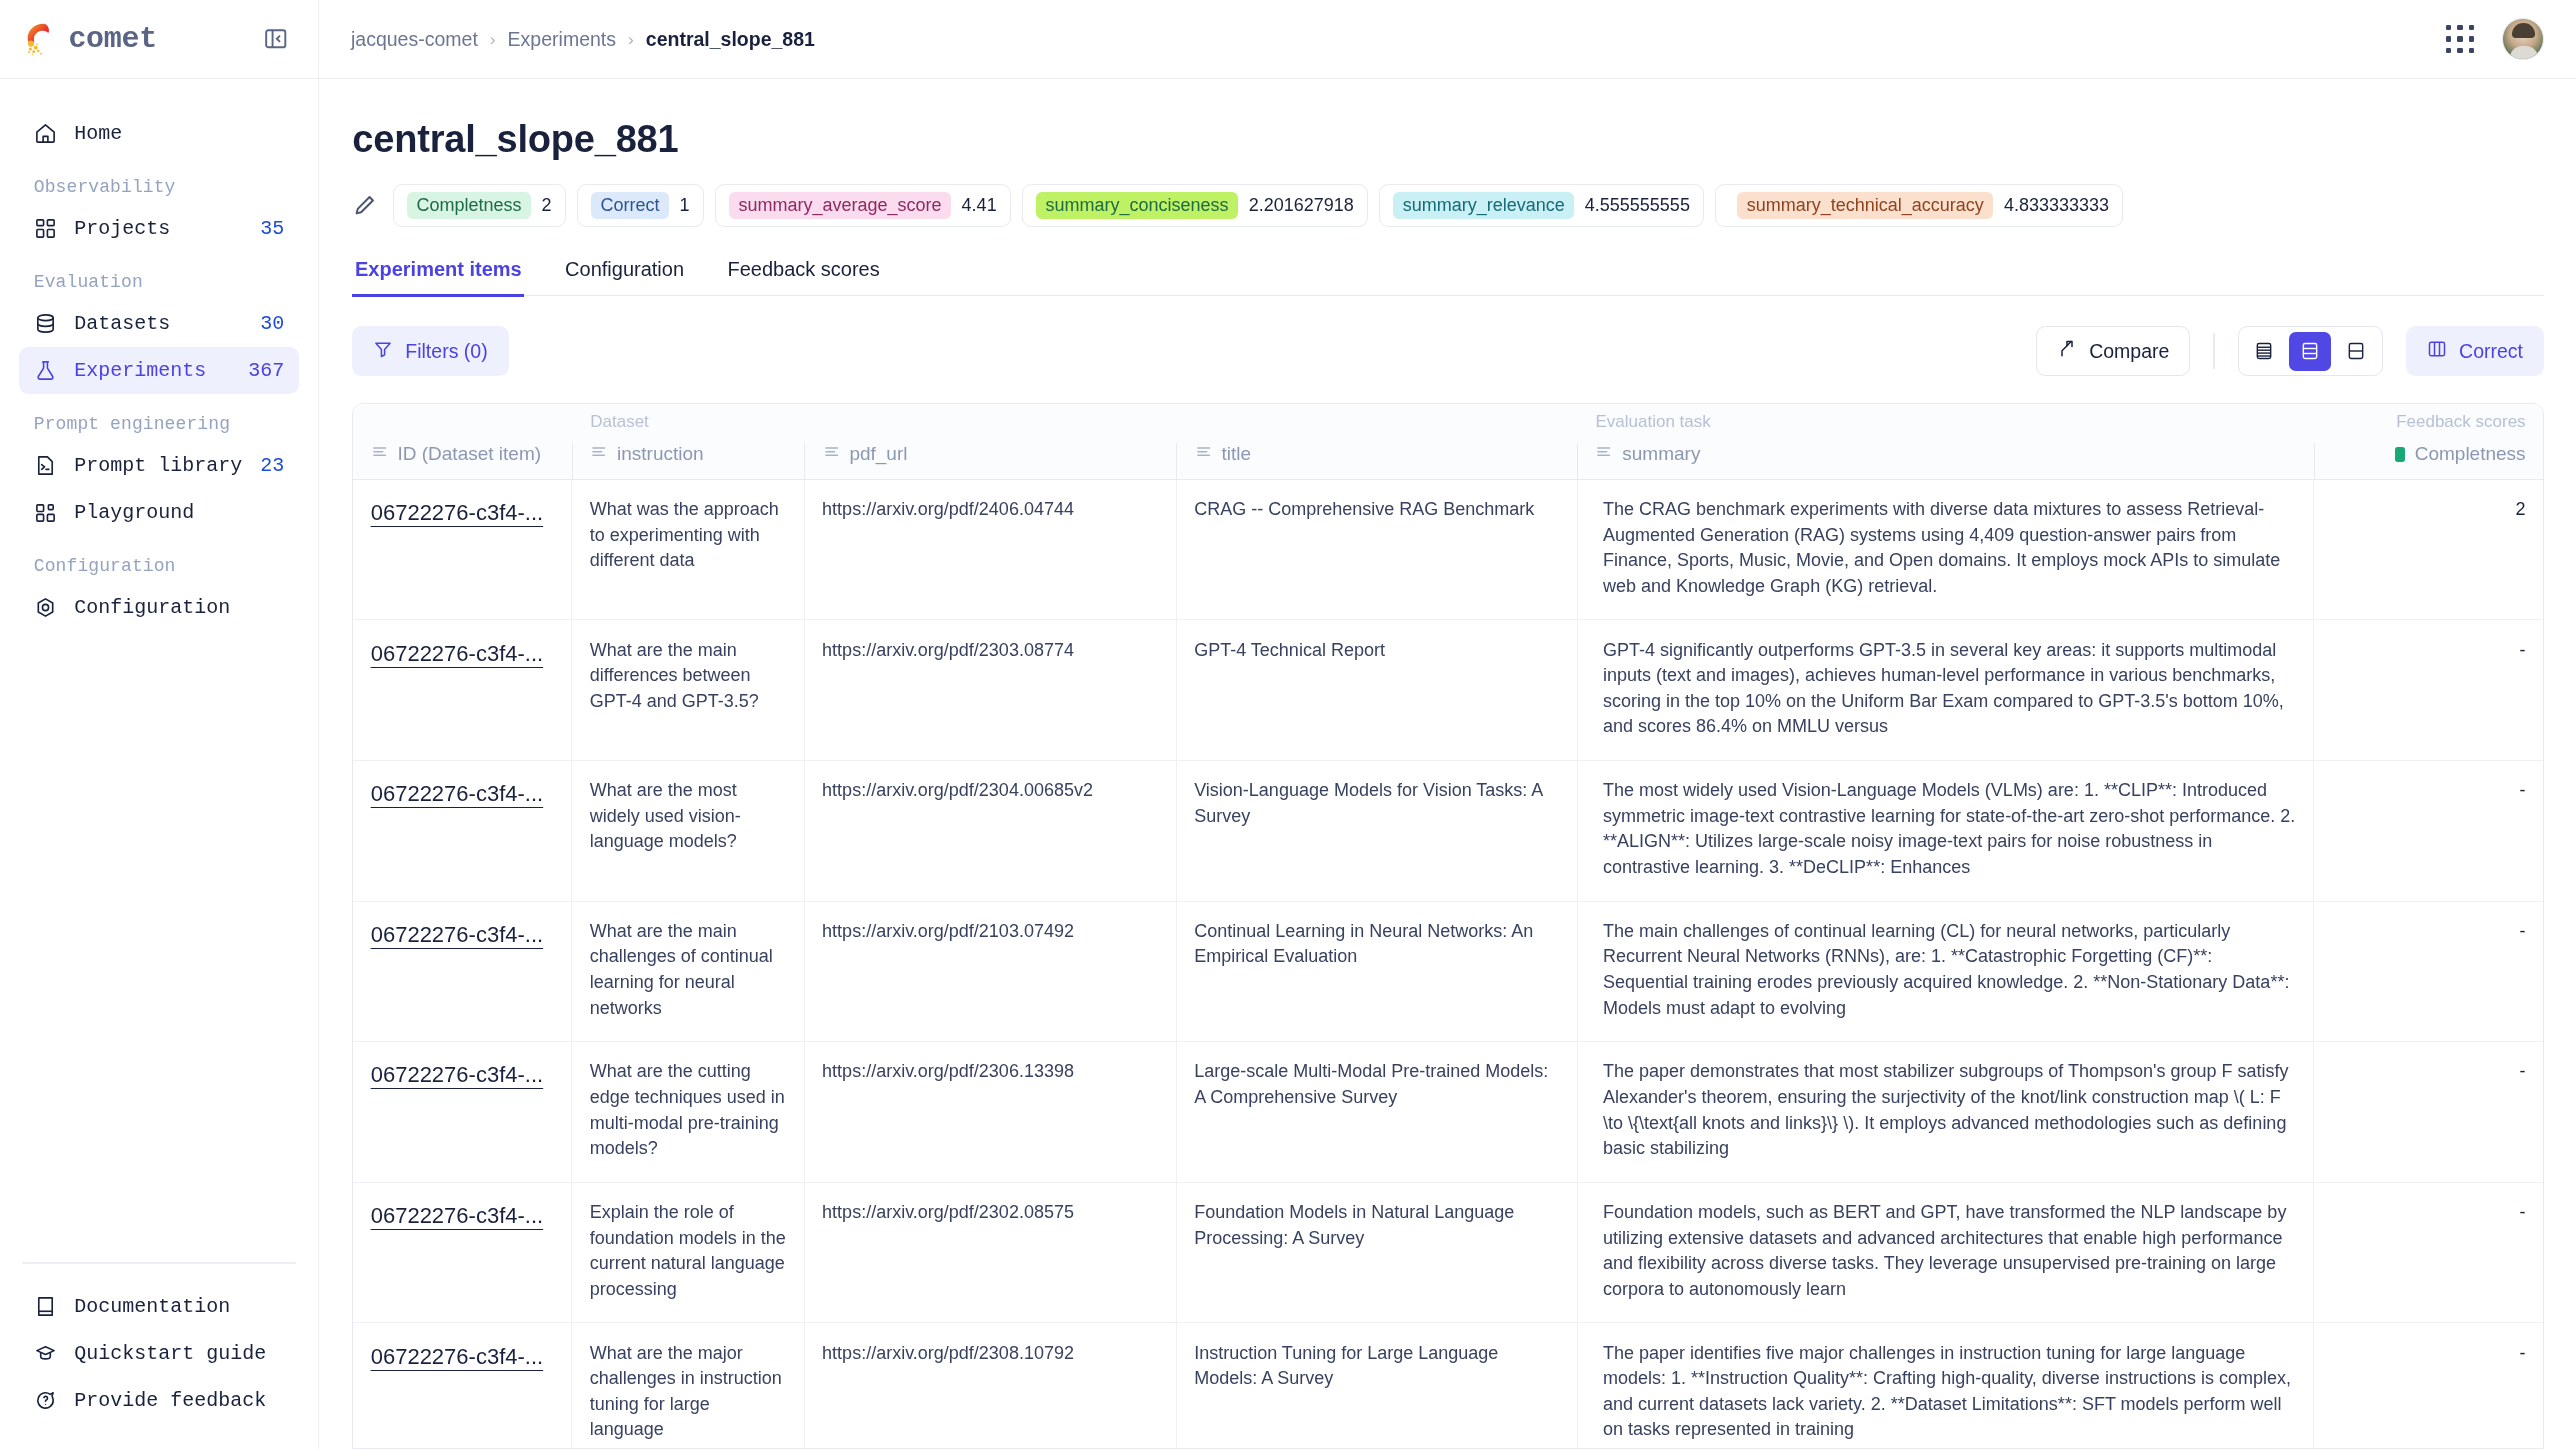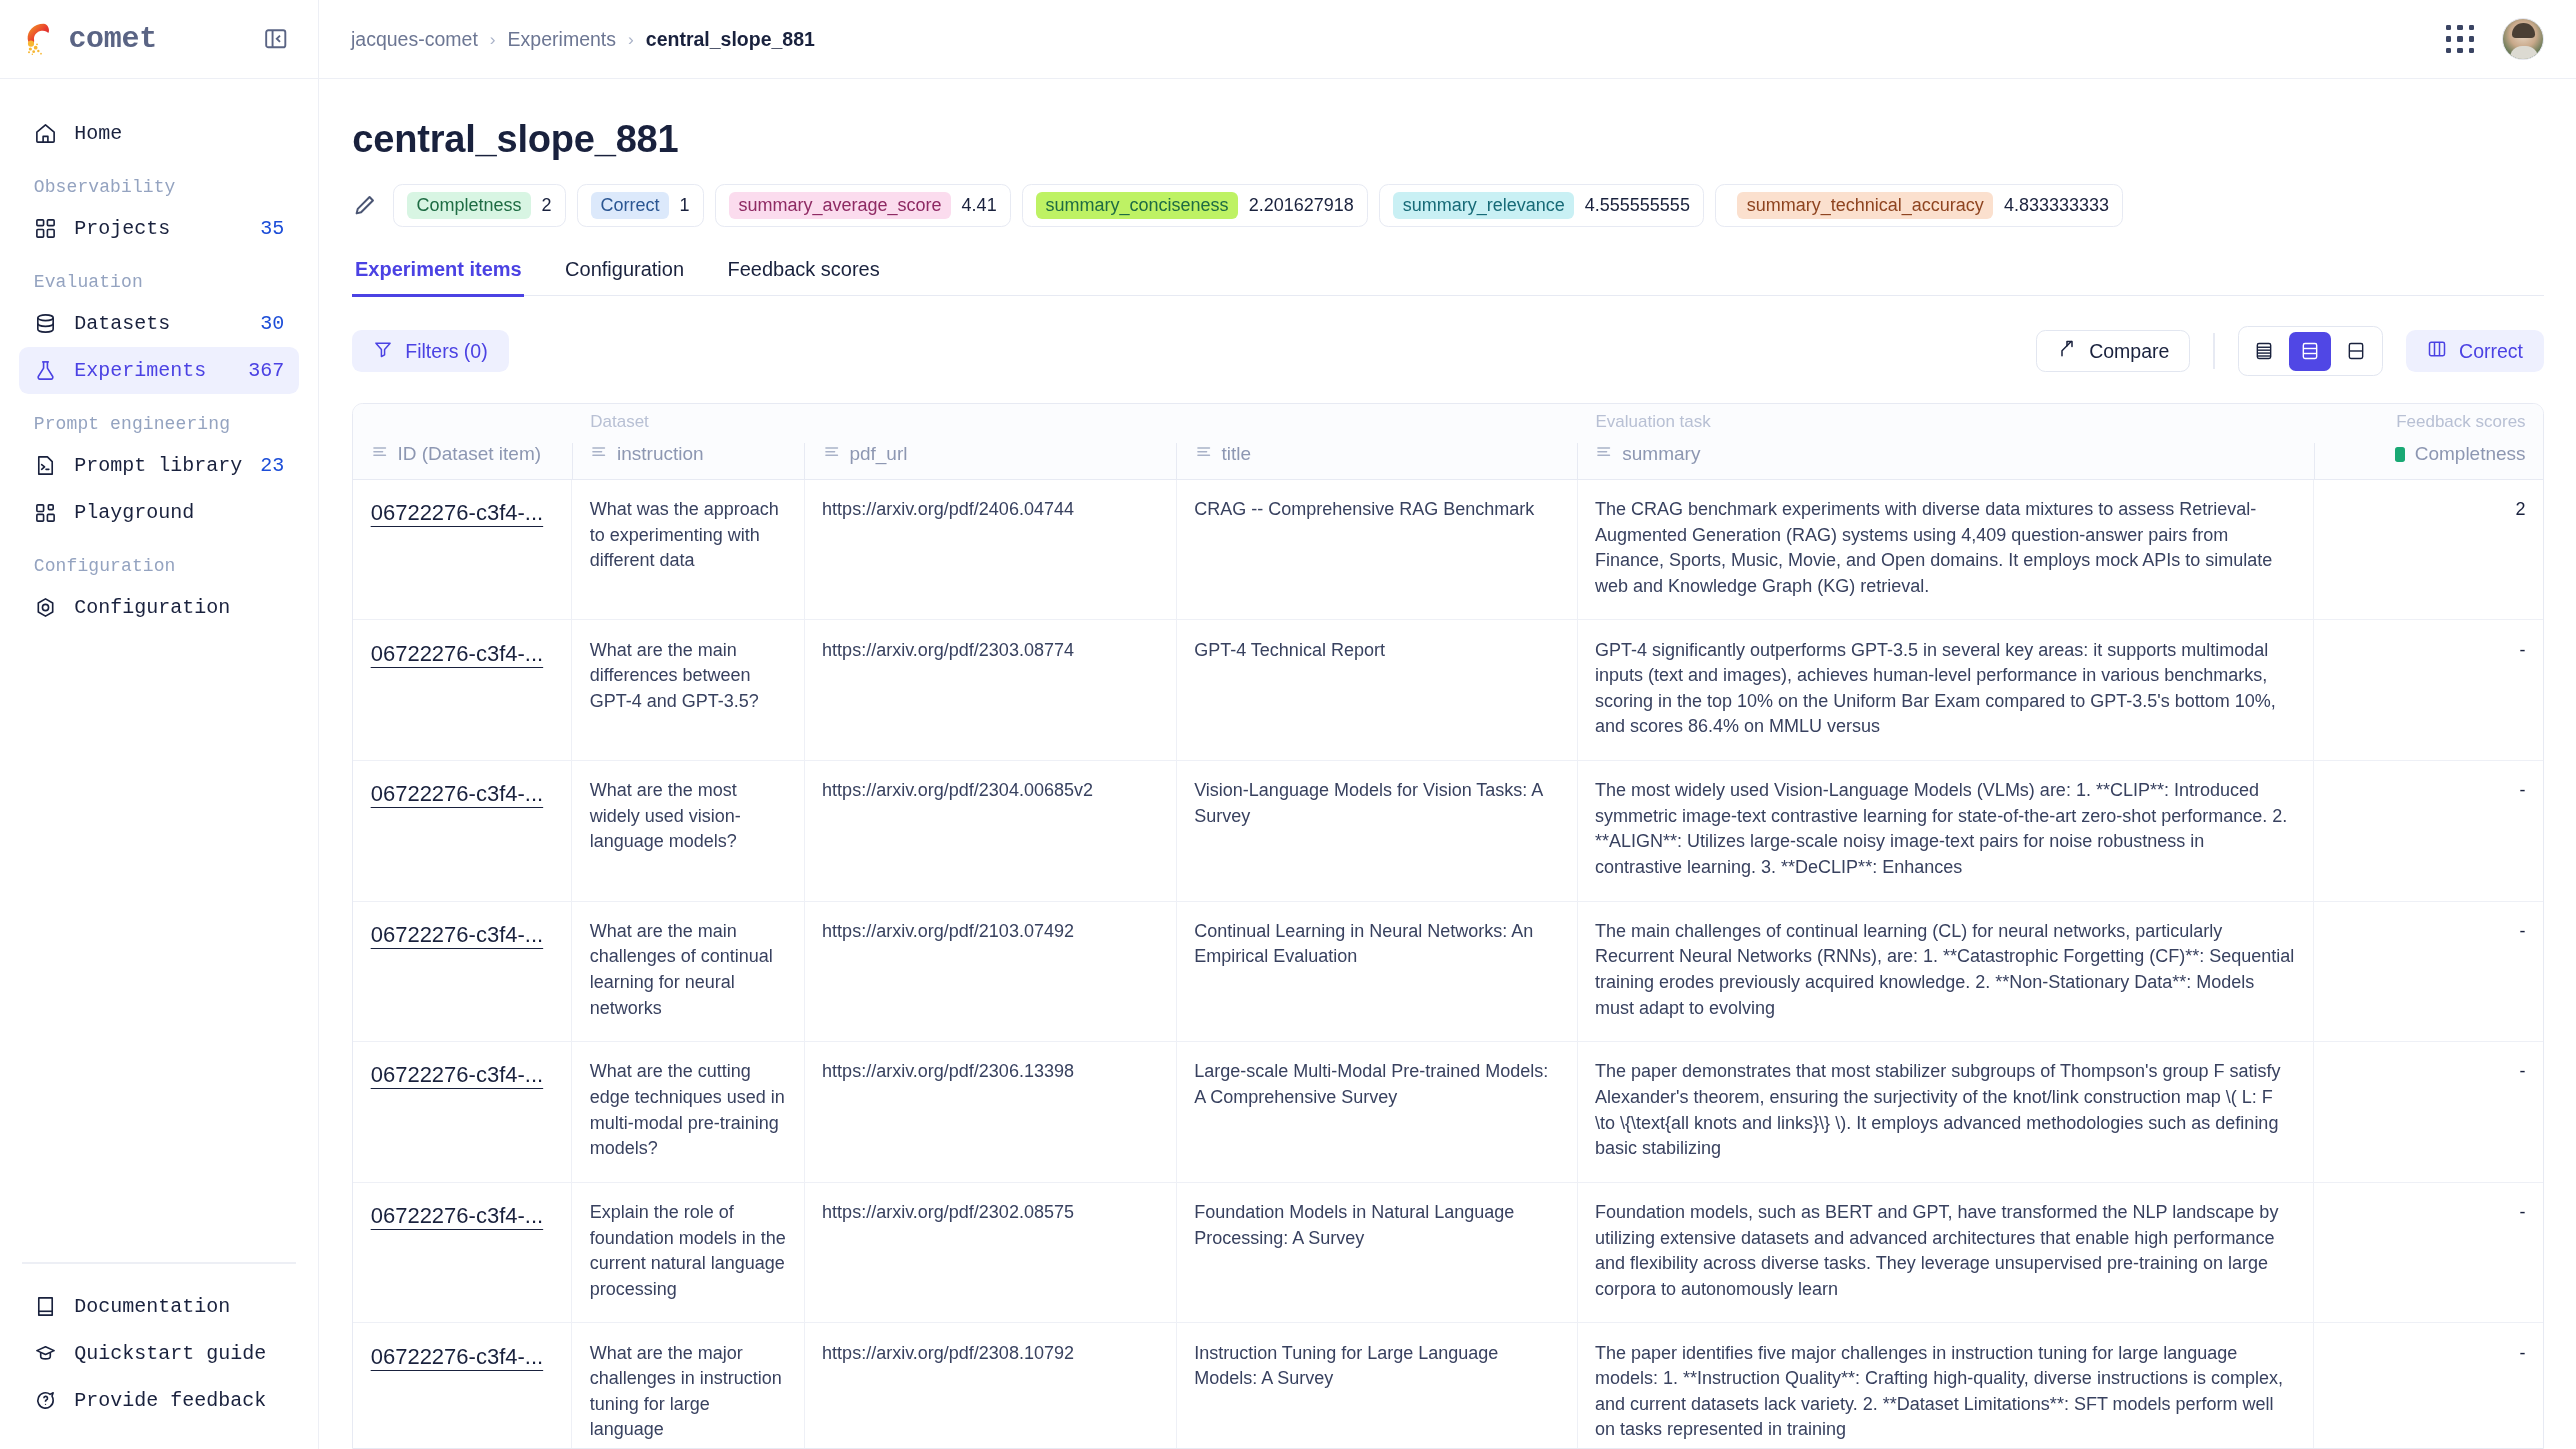--- a/index.html
+++ b/index.html
@@ -111,21 +111,21 @@
 
   .tabs { display: flex; align-items: flex-end; gap: 38px; border-bottom: 1.3px solid #E7EAF3; margin: 0 0 0 1.3px; }
   .tab {
     font-size: 20px; color: #19213D; padding: 0 2.7px 13.4px 2.7px; cursor: pointer;
     border-bottom: 3.4px solid transparent; margin-bottom: -2px;
   }
   .tab.active { color: #4B42E3; font-weight: 700; border-bottom-color: #4B42E3; }
 
   .toolbar { display: flex; align-items: center; margin: 29.5px 0 27px 1.3px; }
   .btn {
-    display: flex; align-items: center; gap: 12px; height: 42px;
+    display: flex; align-items: center; gap: 12px; height: 50px;
     border-radius: 9.4px; padding: 0 20px; font-size: 19.5px; cursor: pointer;
     border: 1.3px solid transparent; background: transparent; color: #19213D;
   }
   .btn-soft { background: #EEF0FE; color: #4B42E3; }
   .btn-outline { border-color: #E2E6F0; background: #fff; color: #19213D; }
   .toolbar-right { margin-left: auto; display: flex; align-items: center; gap: 23px; }
   .vsep { width: 1.3px; height: 36px; background: #E7EAF3; }
   .seg {
     display: flex; align-items: center; gap: 4px; border: 1.3px solid #E2E6F0;
     border-radius: 9.4px; padding: 4.7px; background: #fff;
@@ -165,20 +165,21 @@
   }
   td.id-cell a {
     color: #19213D; text-decoration: underline; text-underline-offset: 6px;
     text-decoration-thickness: 1.3px; font-size: 22px; cursor: pointer;
   }
   td.divider { border-left: 1.3px solid #EEF0F6; }
   td.score { text-align: right; color: #19213D; font-size: 18px; }
   .clip4 {
     display: -webkit-box; -webkit-line-clamp: 4; -webkit-box-orient: vertical;
     overflow: hidden;
+    margin-left: 8px;
   }
 </style>
 </head>
 <body>
 
 <div class="app">
 
   <aside class="sidebar">
     <div class="sidebar-top">
       <div class="brand">

